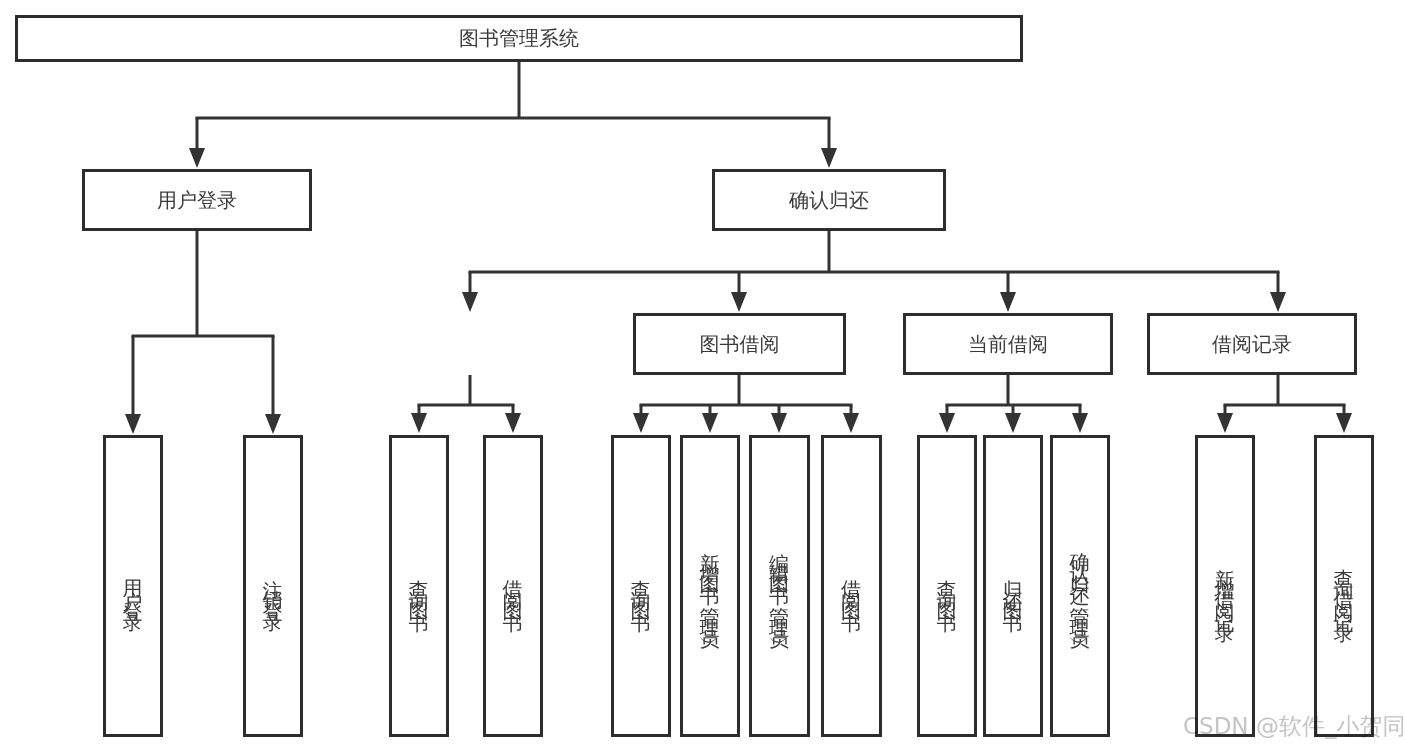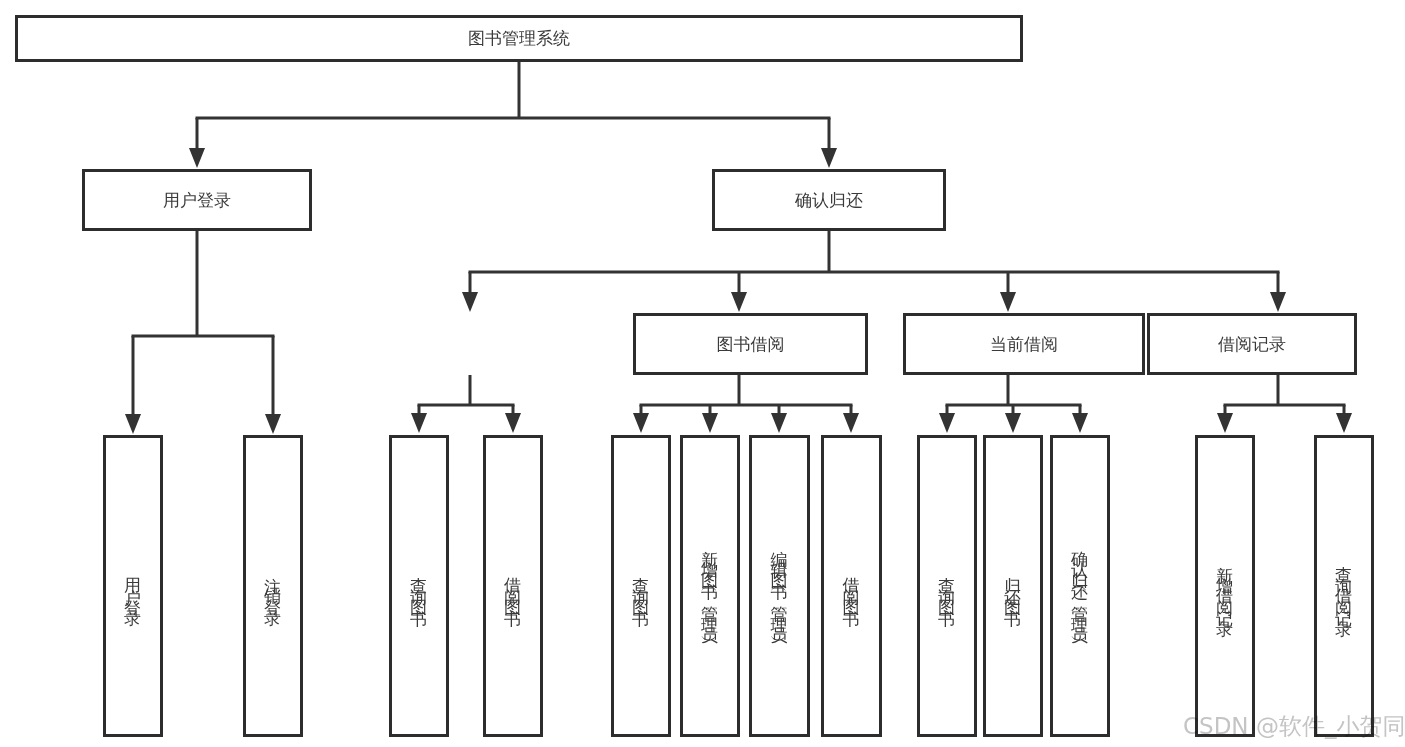--- a/index.html
+++ b/index.html
@@ -29,21 +29,21 @@
   .connector-layer polygon { fill: var(--line); }
   .node {
     position: absolute;
     border: 3px solid var(--box-border);
     background: var(--bg);
     color: var(--text);
     display: flex;
     align-items: center;
     justify-content: center;
     z-index: 2;
-    font-size: 17px;
+    font-size: 20px;
   }
   .v-node {
     writing-mode: vertical-rl;
     text-orientation: mixed;
     letter-spacing: 11px;
     line-height: 54px;
     text-align: center;
   }
   .watermark {
     position: absolute;
@@ -135,22 +135,22 @@
       <line x1="1344" y1="405" x2="1344" y2="416"></line>
       <polygon points="1336,413 1352,413 1344,433"></polygon>
     </g>
   </svg>
 
   <div class="node" style="left:15px; top:15px; width:1008px; height:47px;">图书管理系统</div>
 
   <div class="node" style="left:82px; top:169px; width:230px; height:62px;">用户登录</div>
   <div class="node" style="left:712px; top:169px; width:234px; height:62px;">确认归还</div>
 
-  <div class="node" style="left:633px; top:313px; width:235px; height:62px;">图书借阅</div>
-  <div class="node" style="left:903px; top:313px; width:242px; height:62px;">当前借阅</div>
+  <div class="node" style="left:633px; top:313px; width:213px; height:62px;">图书借阅</div>
+  <div class="node" style="left:903px; top:313px; width:210px; height:62px;">当前借阅</div>
   <div class="node" style="left:1147px; top:313px; width:210px; height:62px;">借阅记录</div>
 
   <div class="node v-node" style="left:103px; top:435px; width:60px; height:302px;">用户登录</div>
   <div class="node v-node" style="left:243px; top:435px; width:60px; height:302px;">注销登录</div>
 
   <div class="node v-node" style="left:389px; top:435px; width:60px; height:302px;">查询图书</div>
   <div class="node v-node" style="left:483px; top:435px; width:60px; height:302px;">借阅图书</div>
 
   <div class="node v-node" style="left:611px; top:435px; width:60px; height:302px;">查询图书</div>
   <div class="node v-node" style="left:680px; top:435px; width:60px; height:302px;">新增图书（管理员）</div>

